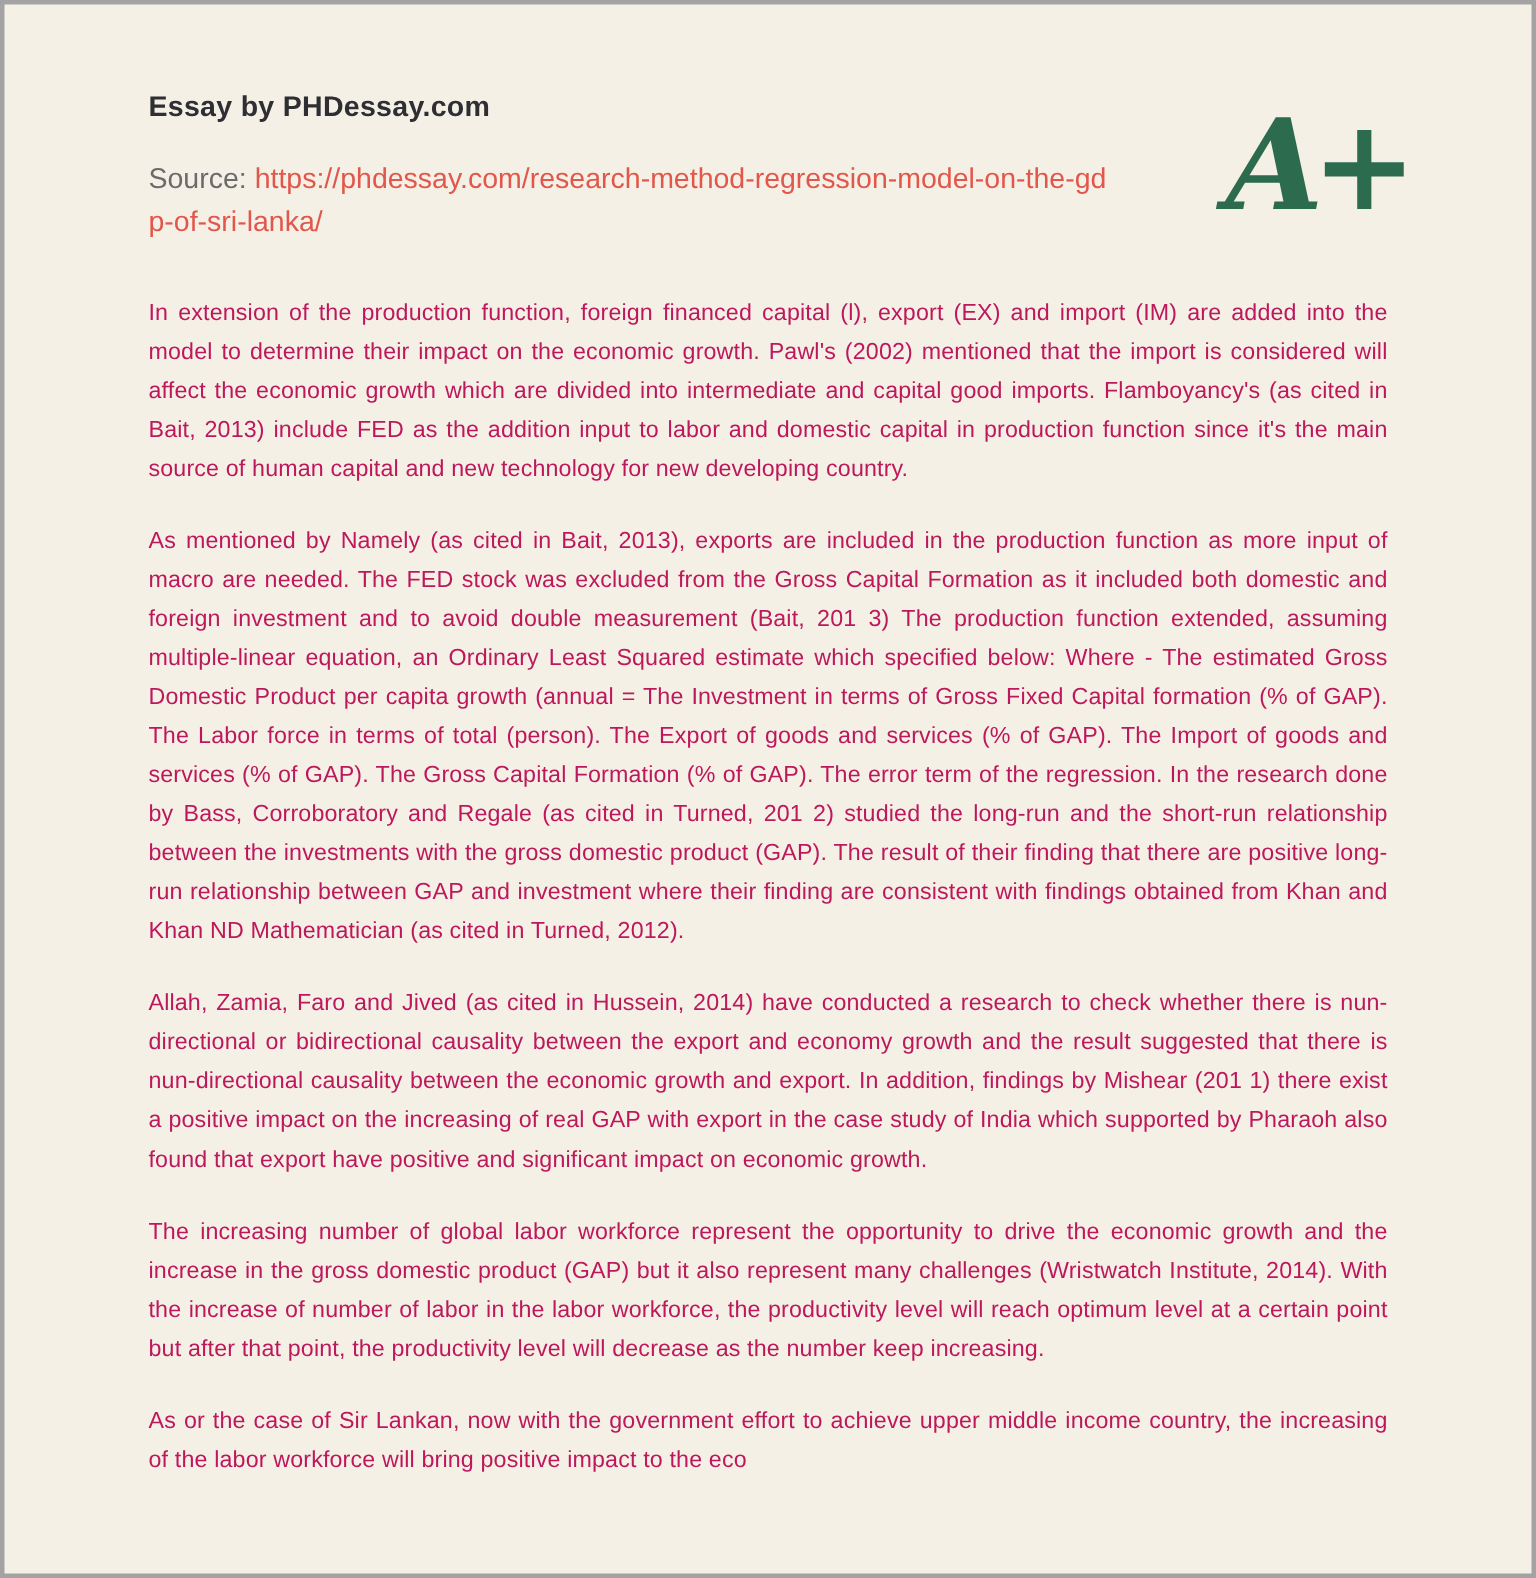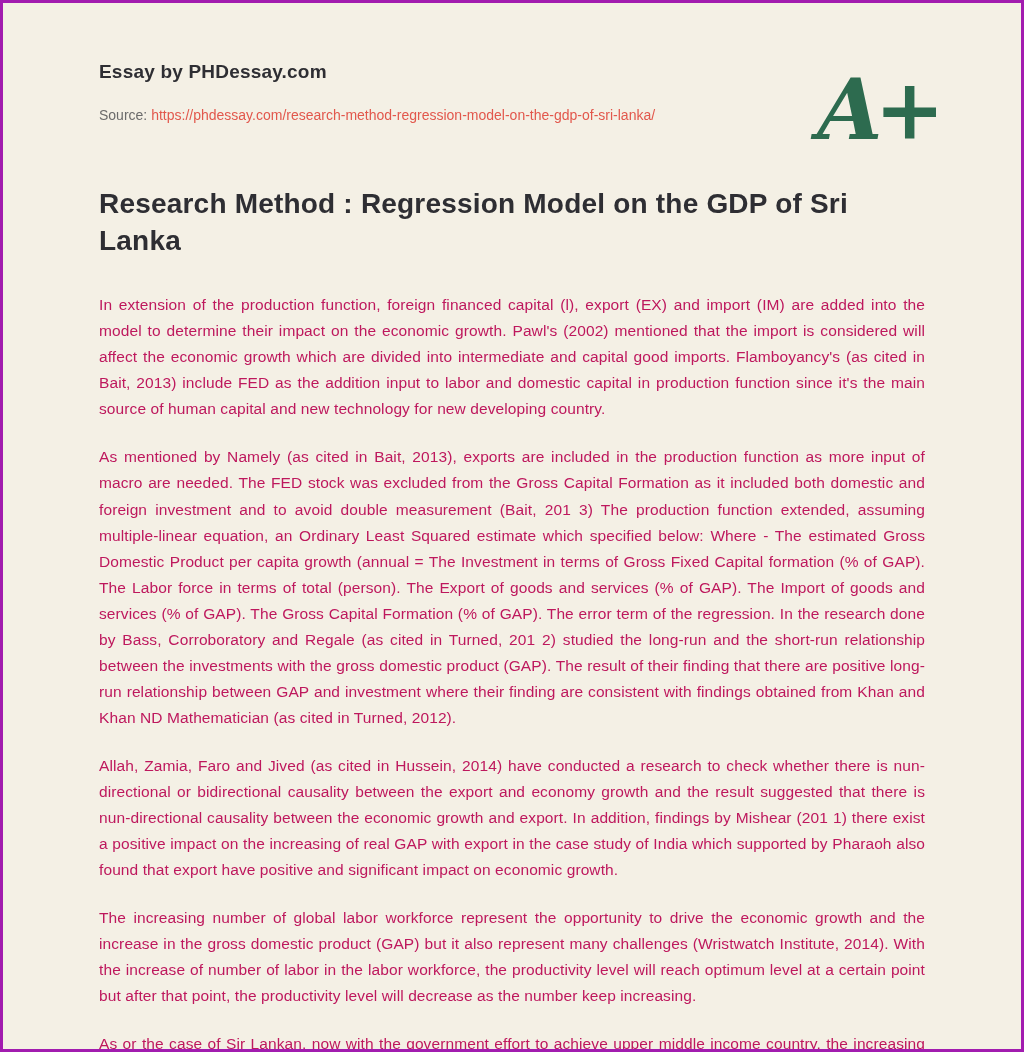--- a/index.html
+++ b/index.html
@@ -6,37 +6,37 @@
   html, body { width: 1024px; height: 1052px; }
   body {
     font-family: "Liberation Sans", sans-serif;
     background: #f4f0e5;
     overflow: hidden;
   }
   .page {
     width: 1024px;
     height: 1052px;
     background: #f4f0e5;
-    border: 3px solid #a21caf;
+    border: 3px solid #a3a3a3;
     padding: 58px 96px 0 96px;
     overflow: hidden;
     position: relative;
   }
   .header-row {
     position: relative;
   }
   .byline {
     font-size: 19px;
     font-weight: bold;
     color: #2e2e33;
     letter-spacing: 0.2px;
     margin-bottom: 22px;
   }
   .source-line {
-    font-size: 14px;
+    font-size: 19px;
     line-height: 1.55;
     color: #6b6b6b;
     max-width: 640px;
     word-break: break-all;
   }
   .source-url {
     color: #e2574c;
     text-decoration: none;
   }
   .logo {
@@ -87,21 +87,20 @@
     <div class="source-line">
       <span>Source:</span>
       <a href="#" class="source-url">https://phdessay.com/research-method-regression-model-on-the-gdp-of-sri-lanka/</a>
     </div>
 
     <div class="logo">
       <span class="logo-glyph">A+</span>
     </div>
   </div>
 
-  <h1 class="page-title">Research Method : Regression Model on the GDP of Sri Lanka</h1>
 
   <div class="body-text">
     <p>In extension of the production function, foreign financed capital (l), export (EX) and import (IM) are added into the model to determine their impact on the economic growth. Pawl's (2002) mentioned that the import is considered will affect the economic growth which are divided into intermediate and capital good imports. Flamboyancy's (as cited in Bait, 2013) include FED as the addition input to labor and domestic capital in production function since it's the main source of human capital and new technology for new developing country.</p>
     <p>As mentioned by Namely (as cited in Bait, 2013), exports are included in the production function as more input of macro are needed. The FED stock was excluded from the Gross Capital Formation as it included both domestic and foreign investment and to avoid double measurement (Bait, 201 3) The production function extended, assuming multiple-linear equation, an Ordinary Least Squared estimate which specified below: Where - The estimated Gross Domestic Product per capita growth (annual = The Investment in terms of Gross Fixed Capital formation (% of GAP). The Labor force in terms of total (person). The Export of goods and services (% of GAP). The Import of goods and services (% of GAP). The Gross Capital Formation (% of GAP).  The error term of the regression. In the research done by Bass, Corroboratory and Regale (as cited in Turned, 201 2) studied the long-run and the short-run relationship between the investments with the gross domestic product (GAP). The result of their finding that there are positive long-run relationship between GAP and investment where their finding are consistent with findings obtained from Khan and Khan ND Mathematician (as cited in Turned, 2012).</p>
     <p>Allah, Zamia, Faro and Jived (as cited in Hussein, 2014) have conducted a research to check whether there is nun-directional or bidirectional causality between the export and economy growth and the result suggested that there is nun-directional causality between the economic growth and export. In addition, findings by Mishear (201 1) there exist a positive impact on the increasing of real GAP with export in the case study of India which supported by Pharaoh also found that export have positive and significant impact on economic growth.</p>
     <p>The increasing number of global labor workforce represent the opportunity to drive the economic growth and the increase in the gross domestic product (GAP) but it also represent many challenges (Wristwatch Institute, 2014). With the increase of number of labor in the labor workforce, the productivity level will reach optimum level at a certain point but after that point, the productivity level will decrease as the number keep increasing.</p>
     <p>As or the case of Sir Lankan, now with the government effort to achieve upper middle income country, the increasing of the labor workforce will bring positive impact to the eco</p>
   </div>
 
 </div>

